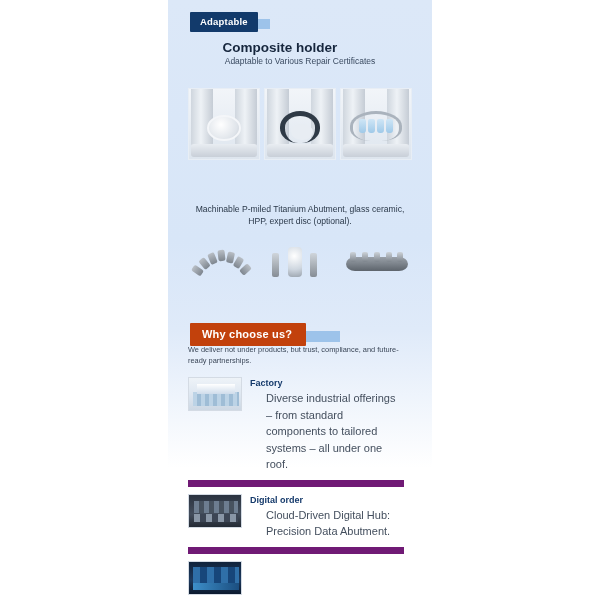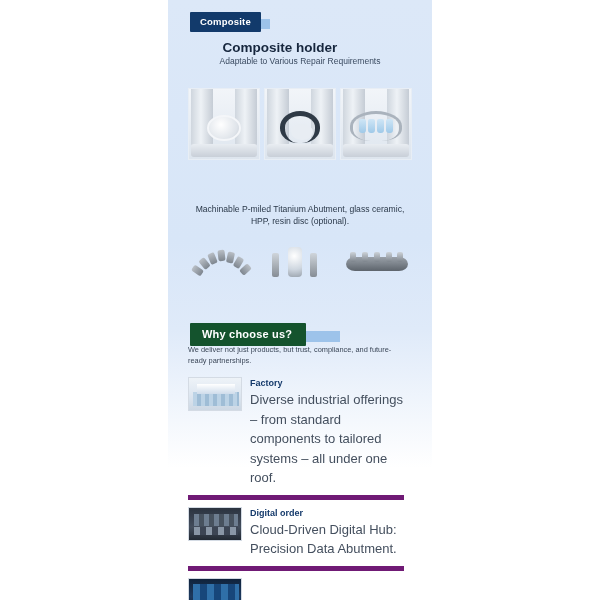--- a/index.html
+++ b/index.html
@@ -31,21 +31,21 @@
     font-weight: bold;
     letter-spacing: .2px;
     padding: 4px 10px 5px 10px;
     border-radius: 1px;
   }
   .ribbon.features { left: 190px; top: 12px; }
   .ribbon.whyus {
     left: 190px; top: 323px;
     font-size: 11px;
     padding: 5px 14px 6px 12px;
-    background: #14532d;
+    background: #c2410c;
   }
   .ribbon-tail {
     position: absolute;
     background: #9dc3ea;
     height: 10px;
   }
   .ribbon-tail.f { left: 248px; top: 19px; width: 22px; }
   .ribbon-tail.w { left: 288px; top: 331px; width: 52px; height: 11px; }
 
   
@@ -221,21 +221,21 @@
     position: absolute;
     left: 188px; top: 377px;
     width: 216px;
   }
   .row {
     position: relative;
     display: flex;
     gap: 8px;
     padding-bottom: 7px;
     margin-bottom: 7px;
-    border-bottom: 5px solid #701a75;
+    border-bottom: 7px solid #701a75;
   }
   .row.last { border-bottom: none; }
   .thumb {
     width: 54px; height: 34px;
     flex: 0 0 54px;
     border: 1px solid #d4dbe4;
     overflow: hidden;
     position: relative;
   }
   .thumb.cert { height: 44px; background: #fbfcfe; }
@@ -302,36 +302,37 @@
   }
   .txt { flex: 1; padding-top: 1px; }
   .row-title {
     color: #153a6b;
     font-size: 9px;
     font-weight: bold;
     margin-bottom: 2px;
   }
   .row-desc {
     color: #444f5e;
-    font-size: 13px;
+    font-size: 11px;
     line-height: 1.5;
+    margin-left: 16px;
   }
 </style>
 </head>
 <body>
 
 <div id="page">
 
   <div class="column"></div>
 
   <div class="ribbon-tail f"></div>
-  <div class="ribbon features">Composite</div>
+  <div class="ribbon features">Adaptable</div>
 
   <div class="headline">Composite holder</div>
-  <div class="subline">Adaptable to Various Repair Requirements</div>
+  <div class="subline">Adaptable to Various Repair Certificates</div>
 
   <div class="holders">
     <div class="holder">
       <div class="arm-l"></div>
       <div class="arm-r"></div>
       <div class="disc1"></div>
       <div class="base"></div>
     </div>
     <div class="holder">
       <div class="arm-l"></div>
@@ -346,21 +347,21 @@
       <div class="teeth3">
         <span></span>
         <span></span>
         <span></span>
         <span></span>
       </div>
       <div class="base"></div>
     </div>
   </div>
 
-  <div class="mach-text">Machinable P-miled Titanium Abutment, glass ceramic, HPP, resin disc (optional).</div>
+  <div class="mach-text">Machinable P-miled Titanium Abutment, glass ceramic, HPP, expert disc (optional).</div>
 
   <div class="products">
     <div class="prod">
       <div class="arch-dots">
         <i style="left:2px;  top:16px; transform:rotate(-55deg);"></i>
         <i style="left:9px;  top:9px;  transform:rotate(-40deg);"></i>
         <i style="left:17px; top:4px;  transform:rotate(-22deg);"></i>
         <i style="left:26px; top:1px;  transform:rotate(-6deg);"></i>
         <i style="left:35px; top:3px;  transform:rotate(12deg);"></i>
         <i style="left:43px; top:8px;  transform:rotate(30deg);"></i>
@@ -379,21 +380,21 @@
         <i style="left:28px;"></i>
         <i style="left:40px;"></i>
         <i style="left:51px;"></i>
       </div>
     </div>
   </div>
 
   <div class="ribbon-tail w"></div>
   <div class="ribbon whyus">Why choose us?</div>
 
-  <div class="why-intro">We deliver not just products, but trust, compliance, and future-ready partnerships.</div>
+  <div class="why-intro">We deliver not under products, but trust, compliance, and future-ready partnerships.</div>
 
   <div class="rows">
 
     <div class="row">
       <div class="thumb t-factory"></div>
       <div class="txt">
         <div class="row-title">Factory</div>
         <div class="row-desc">Diverse industrial offerings – from standard components to tailored systems – all under one roof.</div>
       </div>
     </div>

